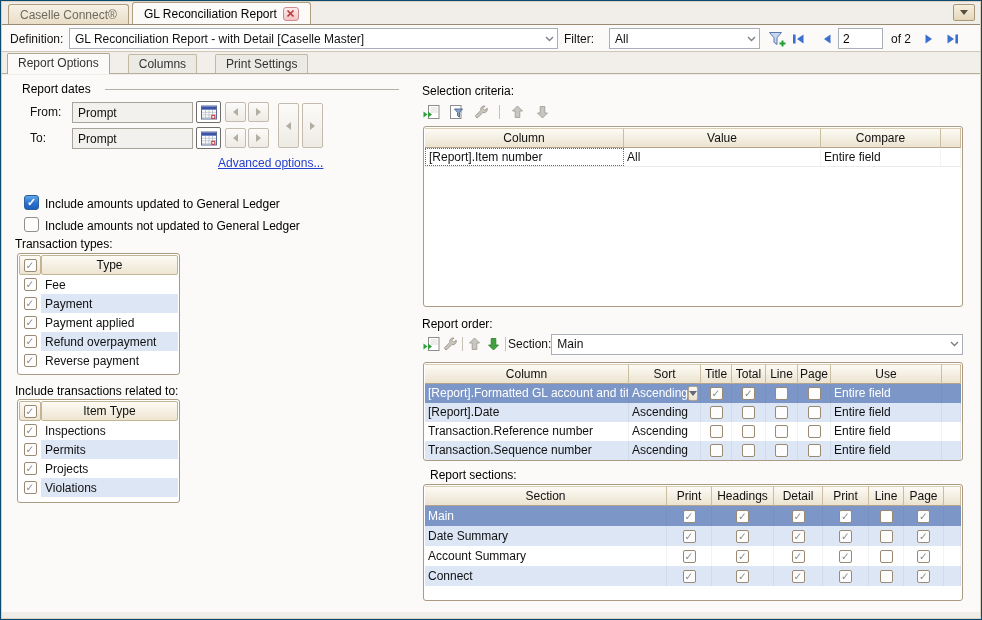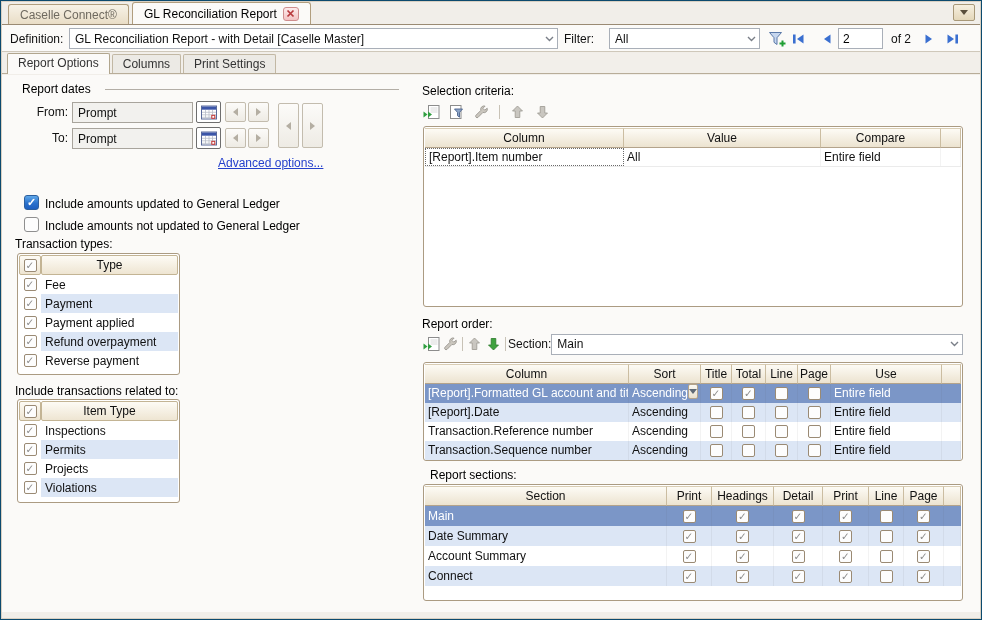--- a/index.html
+++ b/index.html
@@ -18,28 +18,28 @@
   .defbar{position:absolute;left:1px;right:1px;top:23px;height:28px;background:#fbfaf8;border-top:1px solid #9a8a73;border-bottom:1px solid #cfc8ba;z-index:2}
   .dlabel{position:absolute;top:7px;white-space:nowrap}
   .combo{position:absolute;height:21px;background:#fff;border:1px solid #a9afb8;display:flex;align-items:center;padding-left:5px}
   .combo .cv{flex:1;white-space:nowrap;overflow:hidden}
   .combo .chev{width:16px;display:flex;align-items:center;justify-content:center}
   .pginput{position:absolute;width:45px;height:21px;border:1px solid #a9afb8;background:#fff;font:12px "Liberation Sans",sans-serif;padding:0 4px}
   .navico{position:absolute;top:7px;width:14px;height:13px;display:flex;align-items:center;justify-content:center}
 
   
   .subtabs{position:absolute;left:1px;right:1px;top:52px;height:21px;background:#f2efea;border-bottom:1px solid #b8ad99;display:flex;align-items:flex-end;padding-left:5px;z-index:1}
-  .stab{height:19px;line-height:18px;padding:0 10px;border:1px solid #c2b8a4;border-bottom:none;border-radius:2px 2px 0 0;background:#eceae5;color:#333;margin-right:2px}
+  .stab{height:19px;line-height:18px;padding:0 10px;border:1px solid #c2b8a4;border-bottom:none;border-radius:2px 2px 0 0;background:#eceae5;color:#333;margin-right:18px}
   .stab.active{background:#fbfaf8;height:21px;margin-bottom:-1px;z-index:2;border-color:#b1a68e}
 
   
   .content{position:absolute;left:1px;right:1px;top:74px;height:537px;background:#fbfaf8;overflow:hidden}
   .lbl{position:absolute;white-space:nowrap;color:#000}
   .grpline{position:absolute;height:0;border-top:1px solid #b3aea6}
-  .rlabel{position:absolute;text-align:right;white-space:nowrap}
+  .rlabel{position:absolute;text-align:left;white-space:nowrap}
   .dinput{position:absolute;height:21px;background:#f2f1ee;border:1px solid #a8a49c;display:flex;align-items:center;padding-left:5px}
   .btn{position:absolute;background:linear-gradient(#fcfbf9,#eeebe4);border:1px solid #c3bcae;border-radius:2px;display:flex;align-items:center;justify-content:center}
   .calbtn{position:absolute;width:25px;height:22px;background:#fff;border:1px solid #6e6e6e;border-radius:2px;display:flex;align-items:center;justify-content:center}
   .link{position:absolute;color:#2540cc;text-decoration:underline;white-space:nowrap;cursor:pointer}
   .hl{position:absolute;display:flex;align-items:center;padding-left:6px;white-space:nowrap}
   .hl .v{margin-left:22px}
 
   
   .cb{display:inline-block;width:13px;height:13px;border:1px solid #9a8a74;background:#fdfdfd;border-radius:2px;font-size:10.5px;line-height:11px;text-align:center;color:#8c8c8c}
   .bigcb{position:absolute;width:15px;height:15px;border:1px solid #8f8f8f;border-radius:3px;background:#fdfdfd;font-size:11px;line-height:13px;text-align:center;font-weight:bold}
@@ -62,21 +62,21 @@
   .gc{padding:0 3px;line-height:19px;white-space:nowrap;overflow:hidden;border-right:1px solid rgba(90,90,90,0.07)}
   .gc.ck{display:flex;align-items:center;justify-content:center;padding:0}
   .grow.alt{background:#dce6f5}
   .grow.sel{background:#7b96c7;color:#fff}
   .rsrow{height:20px}
   .rsrow .gc{line-height:20px}
   .g-sc{grid-template-columns:199px 197px 120px 1fr}
   .g-ro{grid-template-columns:204px 72px 31px 34px 32px 33px 111px 1fr}
   .g-rs{grid-template-columns:242px 45px 62px 49px 46px 35px 40px 1fr}
   .focuscell{border:1px dotted #6a6a6a !important;background:#fff;line-height:17px}
-  .sortcell{display:flex;justify-content:space-between;padding-right:2px}
+  .sortcell{display:flex;align-items:center;justify-content:space-between;padding-right:2px}
   .ddbtn{width:15px;height:15px;background:linear-gradient(#fbf9f4,#e9e1cf);border:1px solid #b3a38b;border-radius:2px;display:inline-flex;align-items:center;justify-content:center}
   .scrow{border-bottom:1px solid #ebebeb}
 
   
   .toolbar{position:absolute;display:flex;align-items:center;gap:6px;height:22px}
   .tbtn{display:inline-flex;align-items:center;justify-content:center;width:19px;height:18px}
   .tsep{width:1px;height:14px;background:#c8c2b6;margin:0 2px}
 </style>
 </head>
 <body>

